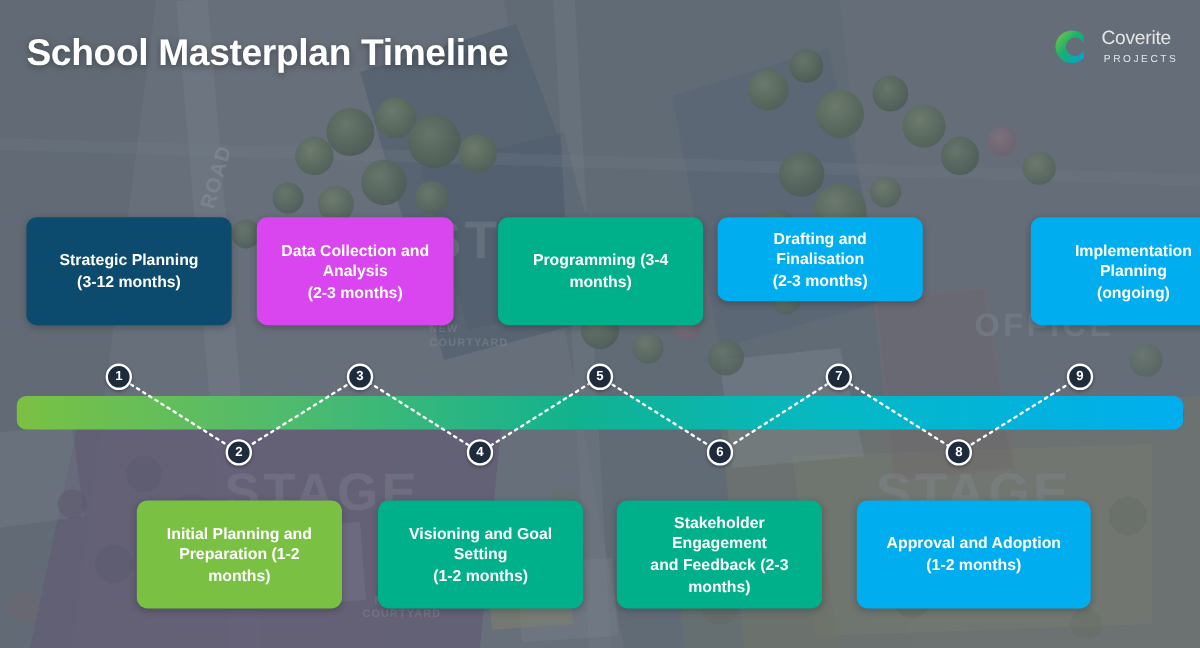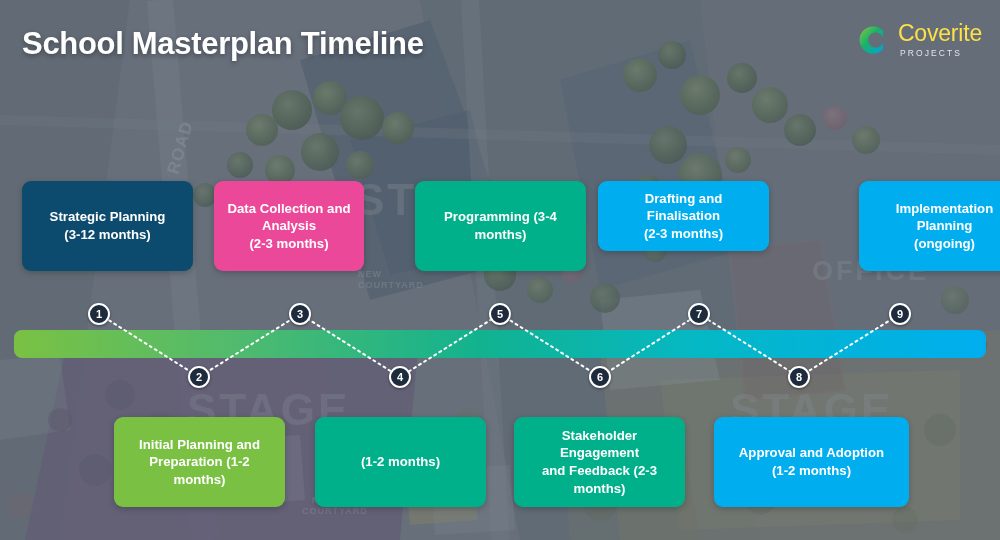--- a/index.html
+++ b/index.html
@@ -23,21 +23,21 @@
   .header { position:absolute; top:0; left:0; width:1000px; height:90px; z-index:6;padding-left:20px; }
   .page-title {
     position:absolute; left:22px; top:26px;
     font-size:31px; font-weight:bold; color:#ffffff;
     letter-spacing:-0.3px;
     text-shadow:0 2px 5px rgba(0,0,0,0.35);
   }
   .logo { position:absolute; right:18px; top:22px; display:flex; align-items:center; gap:9px; }
   .logo-mark { width:34px; height:34px; display:block; }
   .logo-text { display:flex; flex-direction:column; line-height:1; }
-  .logo-name { font-size:23px; color:#fde047; letter-spacing:-0.2px; }
+  .logo-name { font-size:16px; color:#e5e5e5; letter-spacing:-0.2px; }
   .logo-sub { font-size:8.5px; color:#e2e6ea; letter-spacing:2.1px; margin-top:4px; margin-left:2px; }
 
   
   .timeline-bar {
     position:absolute; left:14px; top:330px; width:972px; height:28px;
     border-radius:8px;
     background:linear-gradient(90deg,#7ac143 0%,#52bb6c 22%,#12b28f 48%,#05b8c4 70%,#00aeef 100%);
     z-index:3;
   }
 
@@ -230,21 +230,21 @@
     <div class="marker" style="left: 788px; top: 366px;">8</div>
     <div class="marker" style="left: 889px; top: 303px;">9</div>
   </div>
 <div id="cards-top">
     <div class="card" style="left: 22px; top: 181px; width: 171px; height: 90px; background: #0c4a6e;">
       <div>
         <span>Strategic Planning</span>
         <span>(3-12 months)</span>
       </div>
     </div>
-    <div class="card" style="left: 214px; top: 181px; width: 150px; height: 90px; background: #ec4899;">
+    <div class="card" style="left: 214px; top: 181px; width: 164px; height: 90px; background: #d946ef;">
       <div>
         <span>Data Collection and Analysis</span>
         <span>(2-3 months)</span>
       </div>
     </div>
     <div class="card" style="left: 415px; top: 181px; width: 171px; height: 90px; background: rgb(0, 176, 138);">
       <div>
         <span>Programming (3-4 months)</span>
       </div>
     </div>
@@ -263,20 +263,21 @@
   </div>
 <div id="cards-bottom">
     <div class="card" style="left: 114px; top: 417px; width: 171px; height: 90px; background: rgb(122, 193, 67);">
       <div>
         <span>Initial Planning and</span>
         <span>Preparation (1-2 months)</span>
       </div>
     </div>
     <div class="card" style="left: 315px; top: 417px; width: 171px; height: 90px; background: rgb(0, 176, 138);">
       <div>
+        <span>Visioning and Goal Setting</span>
         <span>(1-2 months)</span>
       </div>
     </div>
     <div class="card" style="left: 514px; top: 417px; width: 171px; height: 90px; background: rgb(0, 176, 138);">
       <div>
         <span>Stakeholder Engagement</span>
         <span>and Feedback (2-3 months)</span>
       </div>
     </div>
     <div class="card" style="left: 714px; top: 417px; width: 195px; height: 90px; background: rgb(0, 174, 239);">

